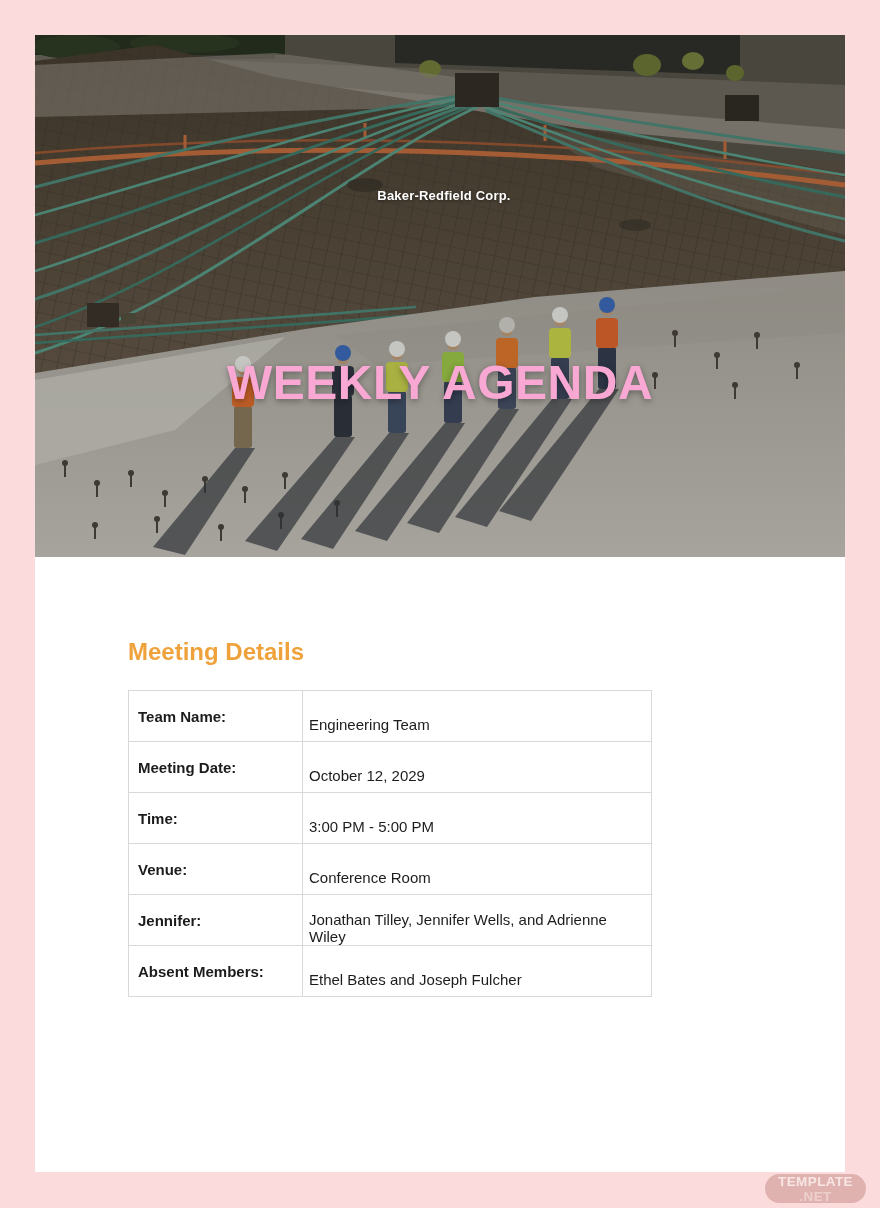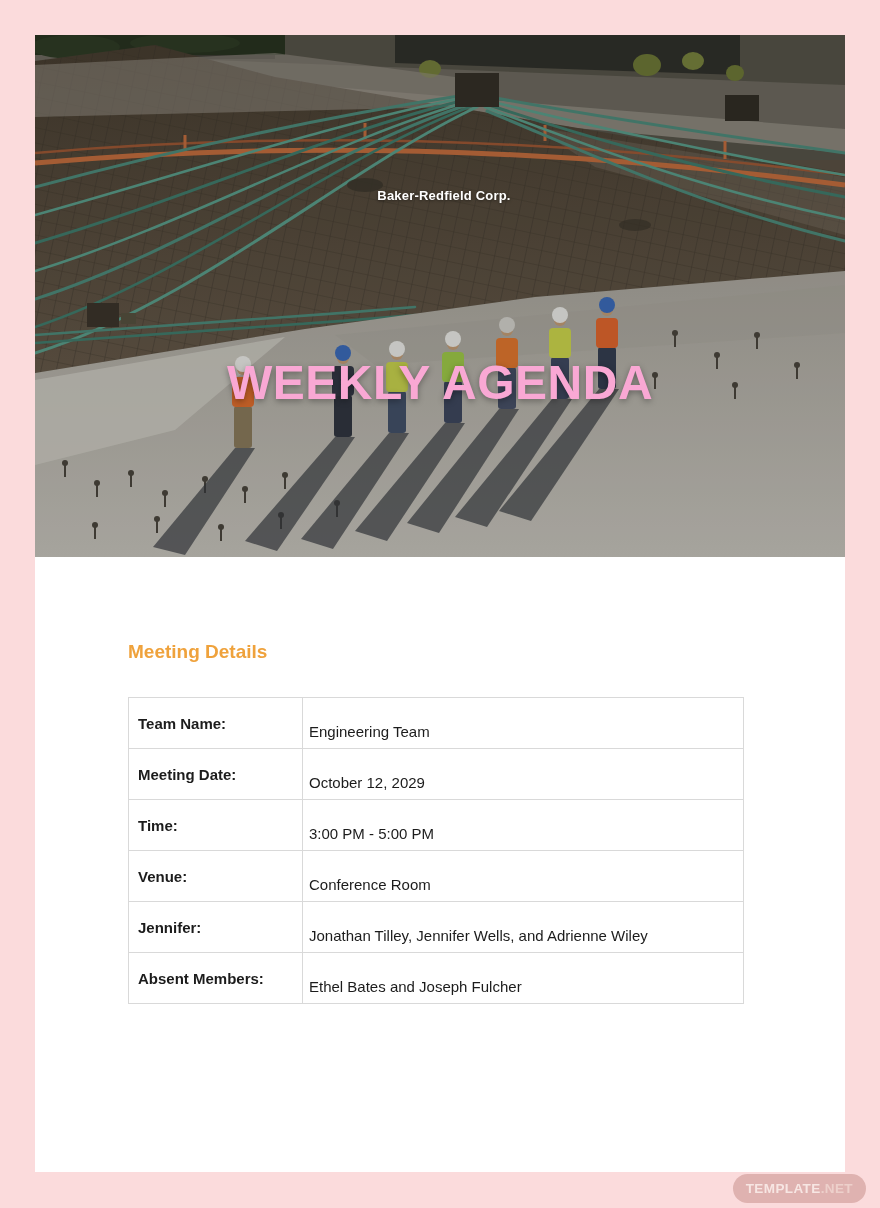--- a/index.html
+++ b/index.html
@@ -24,36 +24,36 @@
   }
   .title{
     position:absolute;top:320px;left:0;right:0;text-align:center;
     color:#f9a8d4;font-size:48px;font-weight:700;letter-spacing:.5px;
     text-shadow:0 2px 6px rgba(0,0,0,.35);
     white-space:nowrap;
   }
   .content{padding:0 58px 0 93px;}
   .section-heading{
     margin:84px 0 0 0;
-    font-size:19px;line-height:22px;font-weight:700;color:#efa23c;
+    font-size:24px;line-height:22px;font-weight:700;color:#efa23c;
   }
   table.details{
-    margin-top:34px;border-collapse:collapse;width:616px;table-layout:fixed;
+    margin-top:27px;border-collapse:collapse;width:524px;table-layout:fixed;
   }
   table.details td{
     border:1px solid #d9d9d9;height:34px;font-size:15px;color:#1c1c1c;
     vertical-align:middle;background:#ffffff;
   }
   td.lbl{width:158px;font-weight:700;padding:0 6px 0 9px;}
   td.val{padding:16px 8px 0 6px;}
   .watermark{
     position:absolute;right:14px;bottom:5px;height:29px;padding:0 13px;
     background:#dfb2b0;border-radius:15px;
     display:flex;align-items:center;
-    font-weight:700;font-size:13.5px;letter-spacing:.4px;color:#f7e6e3;
+    font-weight:700;font-size:13.5px;letter-spacing:.4px;color:#f7e6e3;flex-direction:column;
   }
   .watermark .net{color:#edd0cb;font-weight:700;}
 </style>
 </head>
 <body>
 
 <div class="sheet">
 
   <div class="hero">
     <svg viewBox="0 0 810 522" preserveAspectRatio="none" aria-hidden="true">

